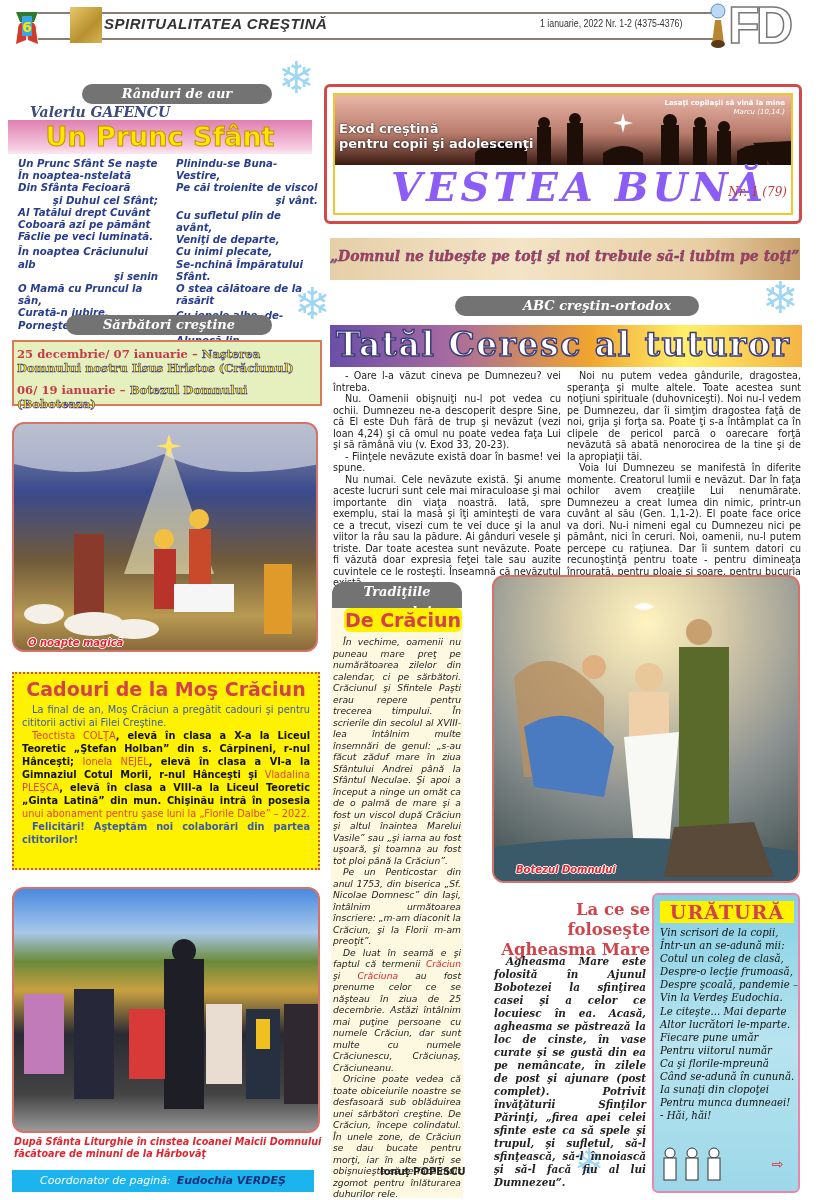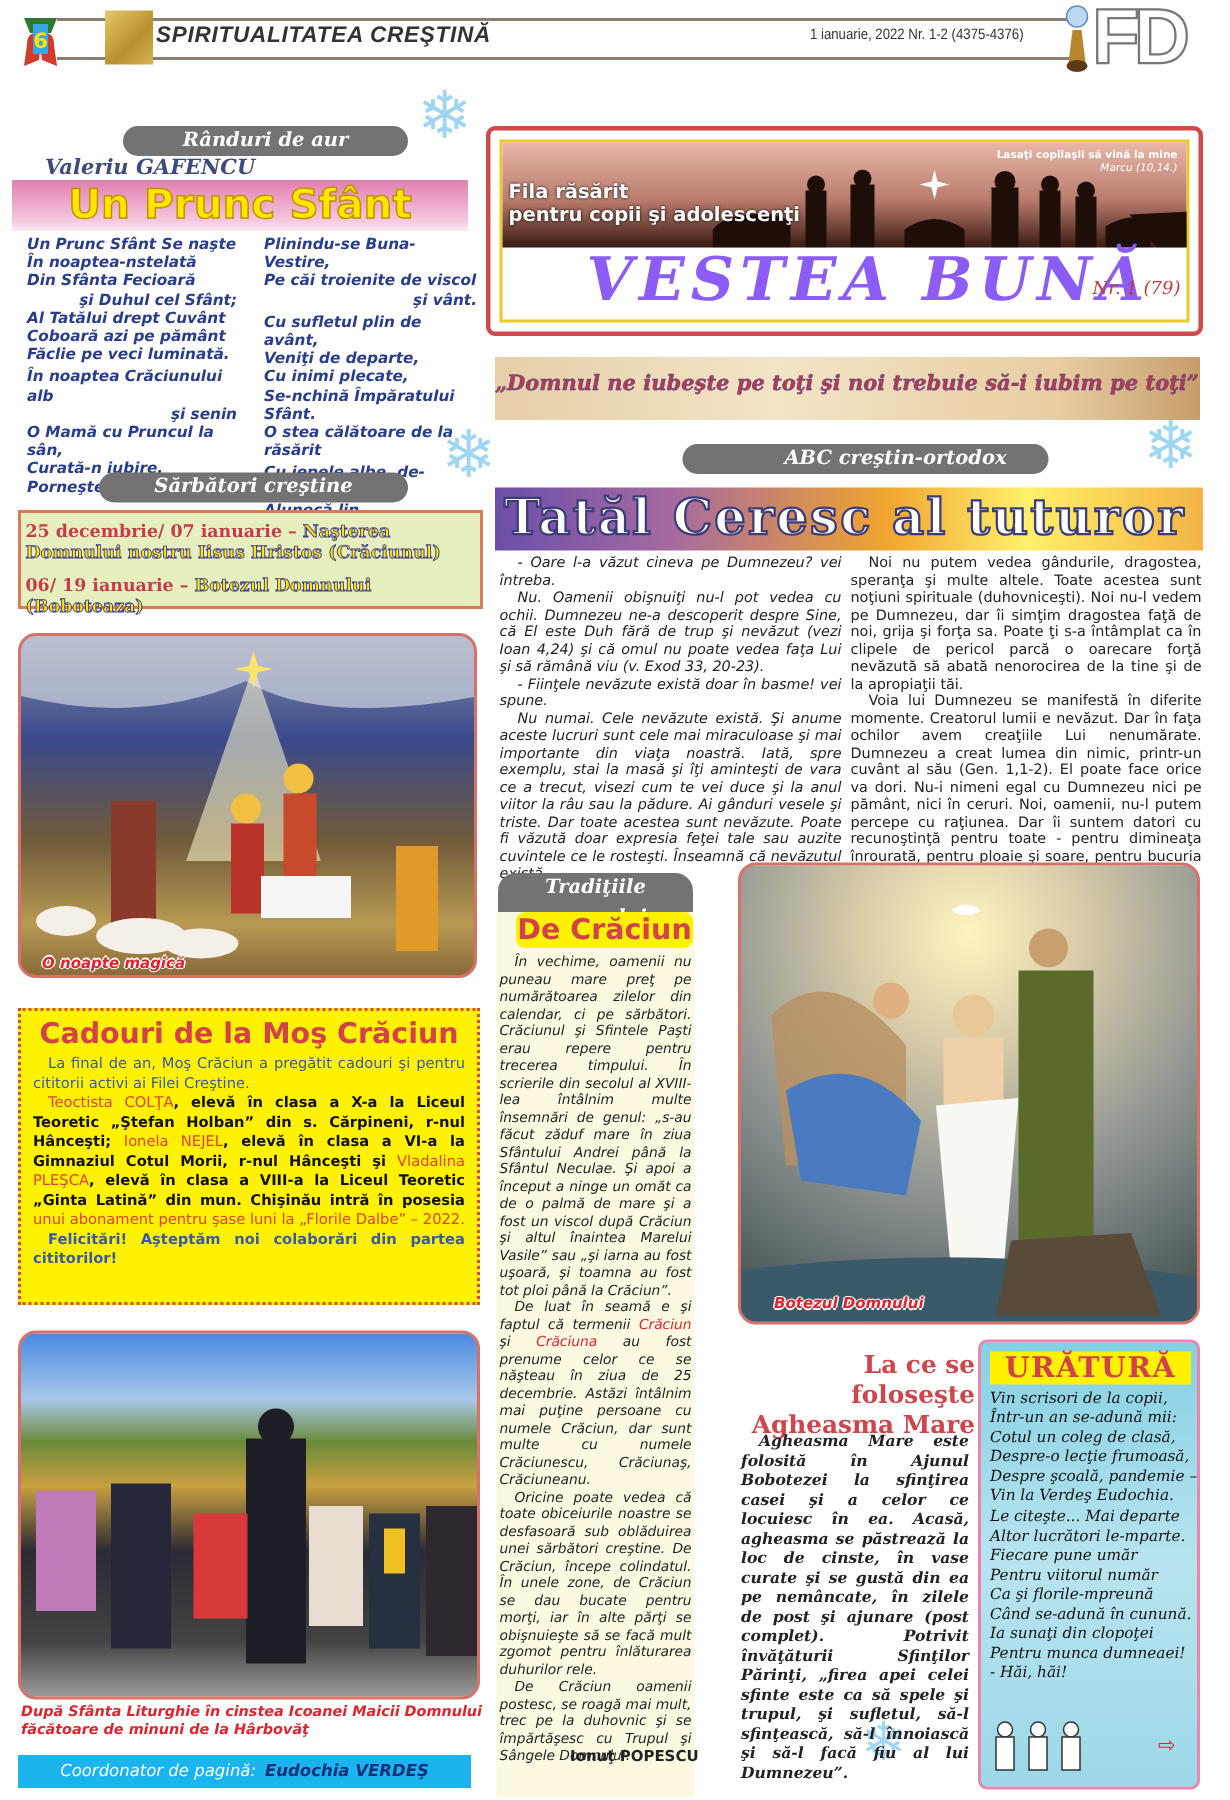--- a/index.html
+++ b/index.html
@@ -169,21 +169,21 @@
           <rect x="218" y="14" width="14" height="38"></rect>
           <circle cx="225" cy="10" r="6"></circle>
           <rect x="242" y="18" width="14" height="34"></rect>
           <circle cx="249" cy="14" r="6"></circle>
           <path d="M262 38 Q278 28 292 34 L292 52 L262 52Z"></path>
           <path d="M278 30 L318 28 L320 52 L296 52Z"></path>
         </g>
         <path d="M148 0 L150 8 L158 10 L150 12 L148 20 L146 12 L138 10 L146 8Z" fill="#fff"></path>
       </svg>
       <div class="banner-sub">
-        <div>Fila răsărit</div>
+        <div>Exod creştină</div>
         <div>pentru copii şi adolescenţi</div>
       </div>
       <div class="banner-quote">
         <div>Lasaţi copilaşii să vină la mine</div>
         <i>Marcu (10,14.)</i>
       </div>
     </div>
     <div class="banner-title">VESTEA  BUNĂ</div>
     <div class="banner-nr">Nr. 1 (79)</div>
   </div>
@@ -219,21 +219,21 @@
     <ellipse cx="30" cy="190" rx="20" ry="10" fill="#f4f0e8"></ellipse>
     <rect x="160" y="160" width="60" height="28" fill="#f6f6f6"></rect>
   </svg>
   <div class="caption" style="left:14px;bottom:2px;">O noapte  magică</div>
 </div>
 
 <div class="pill" style="left:455px;top:296px;width:244px;padding-left:40px;">ABC  creştin-ortodox</div>
 <div class="tatal-bar">
   <div class="tatal-title">Tatăl  Ceresc  al  tuturor</div>
 </div>
-<div class="body-col" style="left:333px;top:370px;width:228px;font-style:italic;">
+<div class="body-col" style="left:333px;top:370px;width:228px;">
   <p>- Oare l-a văzut cineva pe Dumnezeu? vei întreba.</p>
   <p>Nu. Oamenii obişnuiţi nu-l pot vedea cu ochii. Dumnezeu ne-a descoperit despre Sine, că El este Duh fără de trup şi nevăzut (vezi Ioan 4,24) şi că omul nu poate vedea faţa Lui şi să rămână viu (v. Exod 33, 20-23).</p>
   <p>- Fiinţele nevăzute există doar în basme! vei spune.</p>
   <p>Nu numai. Cele nevăzute există. Şi anume aceste lucruri sunt cele mai miraculoase şi mai importante din viaţa noastră. Iată, spre exemplu, stai la masă şi îţi aminteşti de vara ce a trecut, visezi cum te vei duce şi la anul viitor la râu sau la pădure. Ai gânduri vesele şi triste. Dar toate acestea sunt nevăzute. Poate fi văzută doar expresia feţei tale sau auzite cuvintele ce le rosteşti. Înseamnă că nevăzutul există.</p>
 </div>
 <div class="body-col" style="left:567px;top:370px;width:234px;">
   <p>Noi nu putem vedea gândurile, dragostea, speranţa şi multe altele. Toate acestea sunt noţiuni spirituale (duhovniceşti). Noi nu-l vedem pe Dumnezeu, dar îi simţim dragostea faţă de noi, grija şi forţa sa. Poate ţi s-a întâmplat ca în clipele de pericol parcă o oarecare forţă nevăzută să abată nenorocirea de la tine şi de la apropiaţii tăi.</p>
   <p>Voia lui Dumnezeu se manifestă în diferite momente. Creatorul lumii e nevăzut. Dar în faţa ochilor avem creaţiile Lui nenumărate. Dumnezeu a creat lumea din nimic, printr-un cuvânt al său (Gen. 1,1-2). El poate face orice va dori. Nu-i nimeni egal cu Dumnezeu nici pe pământ, nici în ceruri. Noi, oamenii, nu-l putem percepe cu raţiunea. Dar îi suntem datori cu recunoştinţă pentru toate - pentru dimineaţa înrourată, pentru ploaie şi soare, pentru bucuria de a trăi.</p>
 </div>
 
@@ -261,20 +261,21 @@
     <rect x="242" y="130" width="14" height="30" fill="#f0c020"></rect>
   </svg>
 </div>
 <div class="caption" style="left:14px;top:1136px;width:310px;line-height:12px;font-size:9.6px;">După Sfânta Liturghie în cinstea Icoanei Maicii Domnului făcătoare de minuni de la Hârbovăţ</div>
 
 <div class="pill" style="left:332px;top:582px;width:130px;">Tradiţiile  neamului</div>
 <div class="trad-bg"></div>
 <div class="trad-title">De Crăciun</div>
 <div class="trad-col">
   <p>În vechime, oamenii nu puneau mare preţ pe numărătoarea zilelor din calendar, ci pe sărbători. Crăciunul şi Sfintele Paşti erau repere pentru trecerea timpului. În scrierile din secolul al XVIII-lea întâlnim multe însemnări de genul: „s-au făcut zăduf mare în ziua Sfântului Andrei până la Sfântul Neculae. Şi apoi a început a ninge un omăt ca de o palmă de mare şi a fost un viscol după Crăciun şi altul înaintea Marelui Vasile” sau „şi iarna au fost uşoară, şi toamna au fost tot ploi până la Crăciun”.</p>
+  <p>Pe un Penticostar din anul 1753, din biserica „Sf. Nicolae Domnesc” din Iaşi, întâlnim următoarea înscriere: „m-am diaconit la Crăciun, şi la Florii m-am preoţit”.</p>
   <p><span>De luat în seamă e şi faptul că termenii </span><span class="red">Crăciun</span><span> şi </span><span class="red">Crăciuna</span><span> au fost prenume celor ce se năşteau în ziua de 25 decembrie. Astăzi întâlnim mai puţine persoane cu numele Crăciun, dar sunt multe cu numele Crăciunescu, Crăciunaş, Crăciuneanu.</span></p>
   <p>Oricine poate vedea că toate obiceiurile noastre se desfasoară sub oblăduirea unei sărbători creştine. De Crăciun, începe colindatul. În unele zone, de Crăciun se dau bucate pentru morţi, iar în alte părţi se obişnuieşte să se facă mult zgomot pentru înlăturarea duhurilor rele.</p>
   <p>De Crăciun oamenii postesc, se roagă mai mult, trec pe la duhovnic şi se împărtăşesc cu Trupul şi Sângele Domnului.</p>
 
 </div>
 <div class="trad-author">Ionuţ POPESCU</div>
 
 <div class="imgbox" style="left:492px;top:575px;width:308px;height:308px;background:radial-gradient(circle at 50% 15%,#fff4c0 0%,#d8ccaa 25%,#8a9090 60%,#3a4a4a 100%);">
   <svg width="308" height="308" viewBox="0 0 308 308">
     <path d="M140 30 Q150 22 160 30 Q150 36 140 30Z" fill="#fff"></path>

